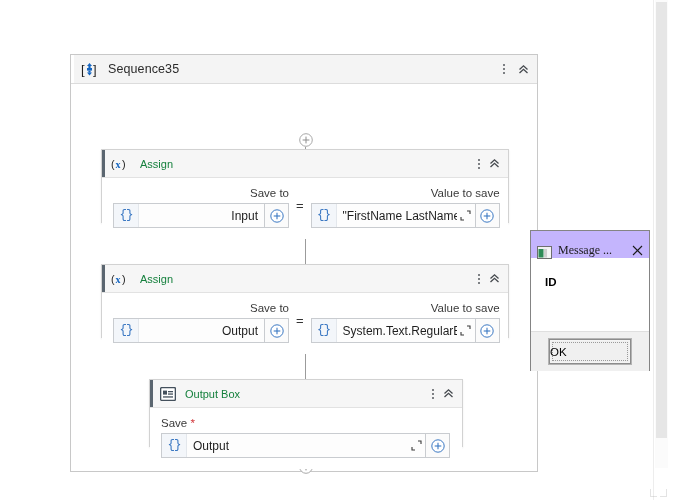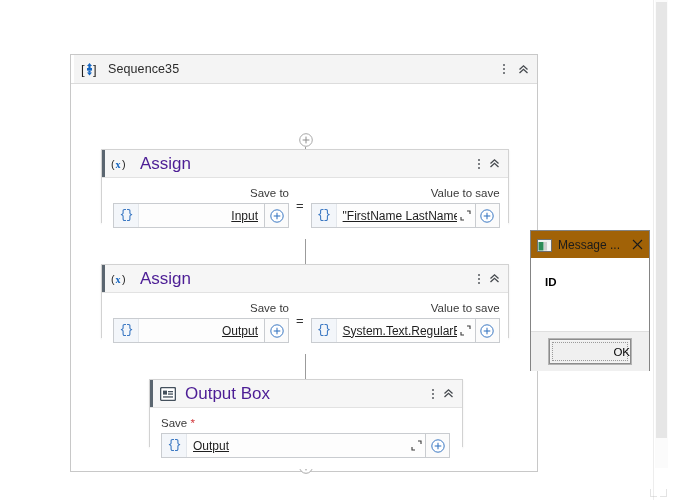--- a/index.html
+++ b/index.html
@@ -128,22 +128,22 @@
     padding: 0 6px 0 9px;
     box-sizing: border-box;
   }
   .act-accent {
     position: absolute;
     left: 0; top: 0; bottom: 0;
     width: 3px;
     background: #5b6670;
   }
   .act-title {
-    font-size: 17px;
-    color: #4c1d95;
+    font-size: 11px;
+    color: #15803d;
     margin-left: 9px;
     flex: 1;
   }
   .act-body {
     padding: 9px 11px 11px 11px;
     background: #ffffff;
   }
 
   .field-label {
     font-size: 11.5px;
@@ -172,21 +172,20 @@
     border-right: 1px solid #e3e7ec;
     flex: 0 0 24px;
   }
   .expr .val {
     flex: 1;
     font-size: 12px;
     color: #1f1f1f;
     padding: 0 6px;
     white-space: nowrap;
     overflow: hidden;
-    text-decoration: underline;
   }
   .expand-ico {
     width: 18px; height: 100%;
     display: flex; align-items: center; justify-content: center;
     flex: 0 0 18px;
     cursor: pointer;
   }
   .plus-btn {
     width: 25px; height: 25px;
     margin-left: -1px;
@@ -238,24 +237,25 @@
     left: 530px; top: 230px;
     width: 120px; height: 141px;
     background: #ffffff;
     border: 1px solid #848484;
     box-sizing: border-box;
     font-family: "Liberation Sans", sans-serif;
   }
   .dlg-titlebar {
     height: 27px;
     display: flex;
-    align-items: center;
+    align-items: flex-end;
     padding: 0 4px 0 6px;
-    background: #a16207;
-    box-sizing: border-box;
+    background: #c4b5fd;
+    box-sizing: border-box;
+    font-family: Liberation Serif, serif;
   }
   .dlg-icon {
     width: 15px; height: 13px;
     flex: 0 0 15px;
   }
   .dlg-title {
     flex: 1;
     font-size: 12px;
     color: #1b1b1b;
     margin-left: 6px;
@@ -289,21 +289,21 @@
     justify-content: center;
     box-sizing: border-box;
   }
   .ok-btn {
     width: 80px; height: 23px;
     background: #f0f0f0;
     border: 1px solid #8c8c8c;
     outline: 1px solid #b4b4b4;
     display: flex;
     align-items: center;
-    justify-content: flex-end;
+    justify-content: flex-start;
     font-size: 11.5px;
     color: #000;
     cursor: pointer;
     box-shadow: inset 0 0 0 1px #f4f4f4, inset 0 0 0 2px #f0f0f0;
     position: relative;
   }
   .ok-btn::after {
     content: "";
     position: absolute;
     left: 2px; right: 2px; top: 2px; bottom: 2px;

